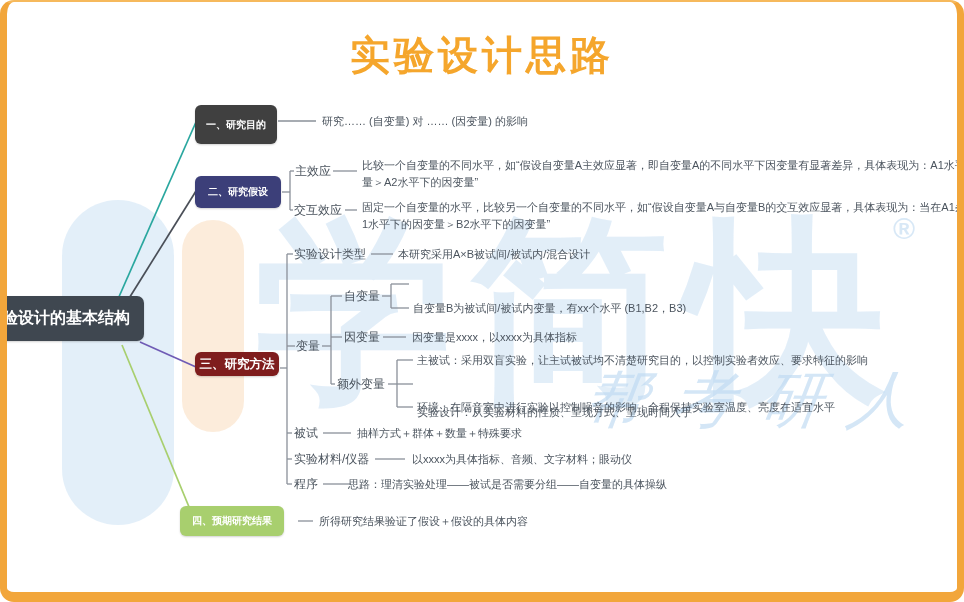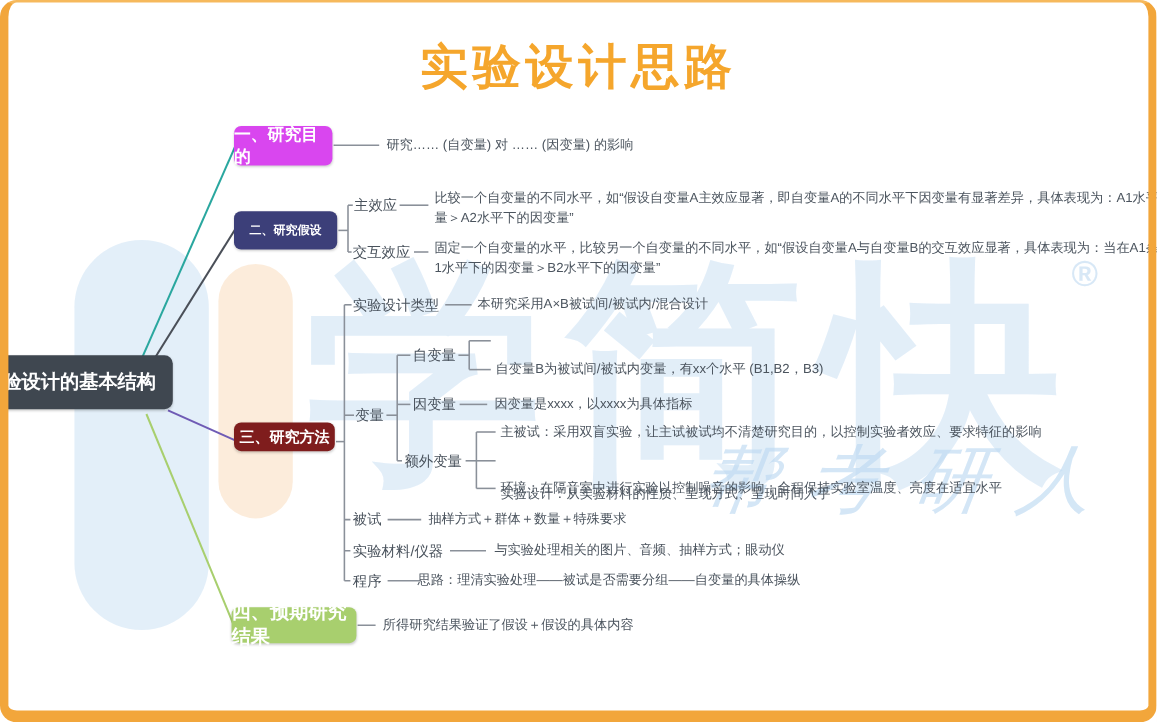--- a/index.html
+++ b/index.html
@@ -20,24 +20,24 @@
              color:#bedaf2;opacity:.65;transform:skewX(-8deg);white-space:nowrap;}
   
   #title{position:absolute;left:0;top:28px;width:100%;text-align:center;font-size:40px;
          font-weight:bold;color:#f5a62c;z-index:2;letter-spacing:4px;}
   
   #wires{position:absolute;left:0;top:0;z-index:1;}
   
   .node{position:absolute;display:flex;align-items:center;justify-content:center;
         color:#fff;font-weight:bold;border-radius:6px;z-index:2;box-shadow:0 1px 2px rgba(0,0,0,.18);}
   #node-root{left:-12px;top:296px;width:156px;height:45px;background:#3f4750;font-size:16px;border-radius:7px;}
-  #node-purpose{left:195px;top:105px;width:82px;height:33px;background:#d946ef;font-size:14px;}
+  #node-purpose{left:195px;top:105px;width:82px;height:39px;background:#404040;font-size:10px;}
   #node-hypothesis{left:195px;top:176px;width:86px;height:32px;background:#3c3f79;font-size:10px;}
   #node-method{left:195px;top:352px;width:84px;height:24px;background:#7f1d1d;font-size:12.5px;}
-  #node-results{left:193px;top:506px;width:104px;height:30px;background:#a8cf6e;font-size:16px;}
+  #node-results{left:180px;top:506px;width:104px;height:30px;background:#a8cf6e;font-size:10px;}
   
   .lbl{position:absolute;font-size:12px;color:#49525c;z-index:2;white-space:nowrap;font-weight:500;}
   .leaf{position:absolute;font-size:11px;color:#4b545e;z-index:2;white-space:pre;line-height:17px;}
 </style>
 </head>
 <body>
 
 <div id="canvas">
 
   <div class="wm" id="wm-bar-blue"></div>
@@ -128,21 +128,21 @@
 
   <div class="lbl" style="left:337px;top:376px;">额外变量</div>
   <div class="leaf" style="left:417px;top:352px;">主被试：采用双盲实验，让主试被试均不清楚研究目的，以控制实验者效应、要求特征的影响</div>
   <div class="leaf" style="left:417px;top:376px;margin-top:28px;">实验设计：从实验材料的性质、呈现方式、呈现时间入手</div>
   <div class="leaf" style="left:417px;top:399px;">环境：在隔音室中进行实验以控制噪音的影响；全程保持实验室温度、亮度在适宜水平</div>
 
   <div class="lbl" style="left:294px;top:425px;">被试</div>
   <div class="leaf" style="left:357px;top:425px;">抽样方式＋群体＋数量＋特殊要求</div>
 
   <div class="lbl" style="left:294px;top:451px;">实验材料/仪器</div>
-  <div class="leaf" style="left:412px;top:451px;">与实验处理相关的图片、音频、抽样方式；眼动仪</div>
+  <div class="leaf" style="left:412px;top:451px;">以xxxx为具体指标、音频、文字材料；眼动仪</div>
 
   <div class="lbl" style="left:294px;top:476px;">程序</div>
   <div class="leaf" style="left:348px;top:476px;">思路：理清实验处理——被试是否需要分组——自变量的具体操纵</div>
 
   <div class="leaf" style="left:319px;top:513px;">所得研究结果验证了假设＋假设的具体内容</div>
 
   <div id="frame"></div>
 </div>
 
 </body></html>

